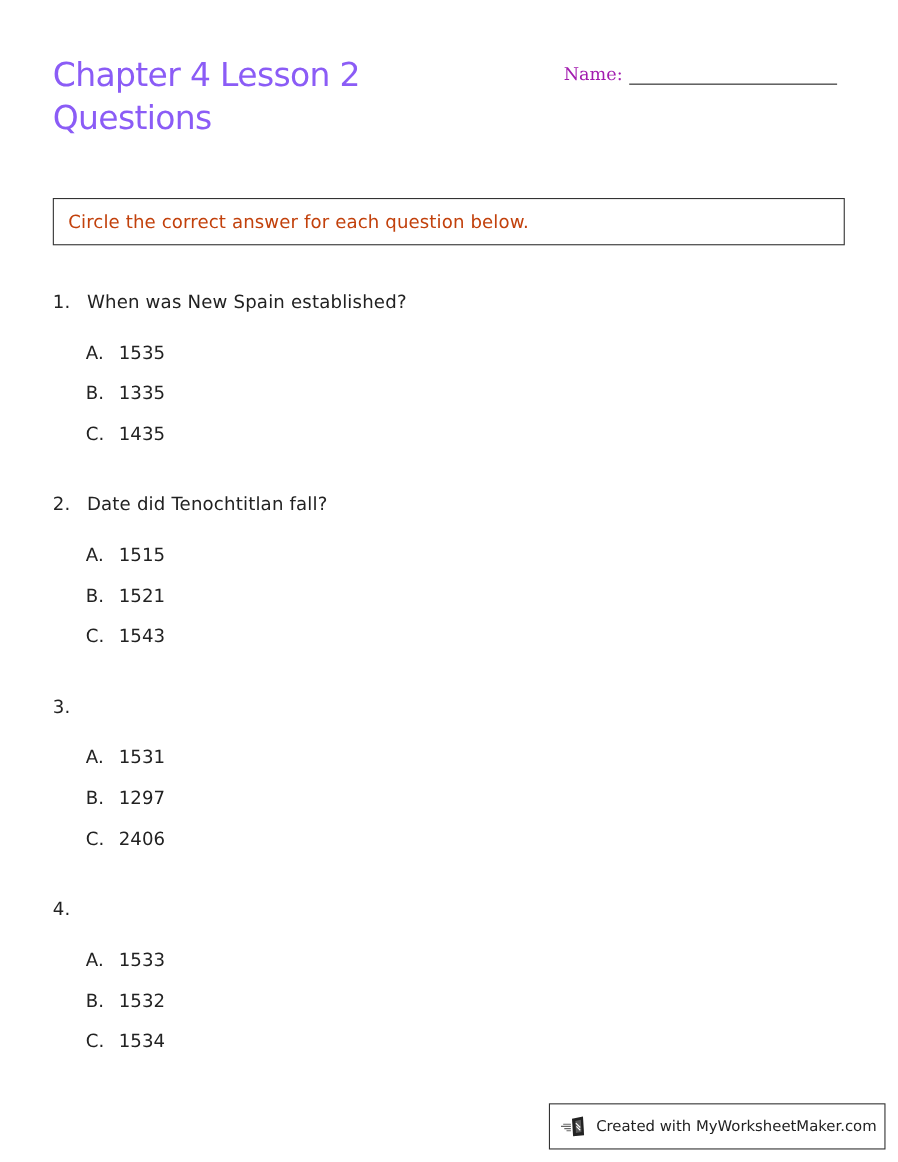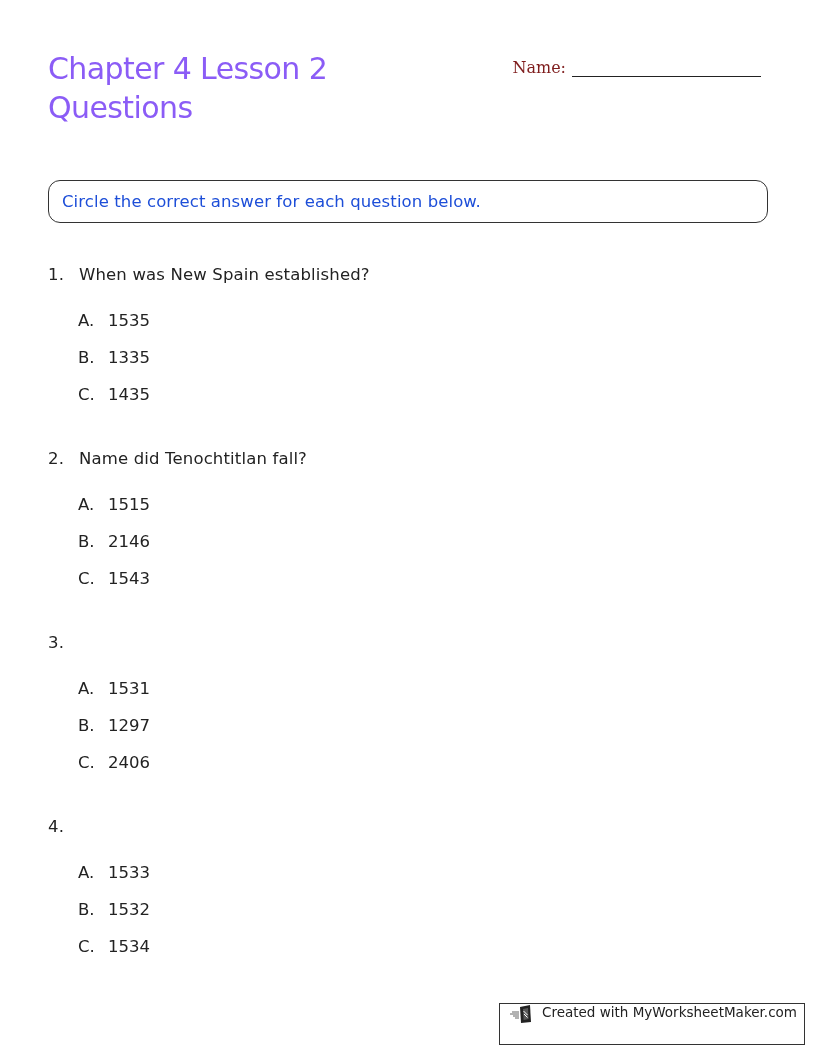--- a/index.html
+++ b/index.html
@@ -38,44 +38,44 @@
       display: flex;
       align-items: flex-end;
       height: 25px;
       margin-bottom: 12px;
     }
     .field-label {
       width: 72px;
       text-align: right;
       font-family: "DejaVu Serif", serif;
       font-size: 16px;
-      color: #7f1d1d;
+      color: #a21caf;
       padding-right: 6px;
       box-sizing: border-box;
     }
     .field-line {
       width: 189px;
       border-bottom: 1.3px solid #222;
       height: 24px;
     }
     .instructions {
       position: absolute;
       left: 48px;
       top: 180px;
       width: 720px;
       height: 43px;
       box-sizing: border-box;
       border: 1.2px solid #333;
-      border-radius: 12px;
+      border-radius: 0;
       padding: 0 13px;
       display: flex;
       align-items: center;
       font-size: 16.5px;
       letter-spacing: 0.1px;
-      color: #1d4ed8;
+      color: #c2410c;
     }
     .questions {
       position: absolute;
       left: 48px;
       top: 262px;
       width: 720px;
     }
     .question {
       height: 184px;
     }
@@ -100,21 +100,21 @@
     .choice-letter { width: 30px; }
     .footer {
       position: absolute;
       left: 499px;
       top: 1003px;
       width: 306px;
       height: 42px;
       box-sizing: border-box;
       border: 1.2px solid #333;
       display: flex;
-      align-items: flex-start;
+      align-items: center;
       padding-left: 10px;
       font-size: 13.5px;
       color: #222;
     }
     .footer-icon {
       width: 26px;
       height: 20px;
       margin-right: 6px;
       display: inline-block;
     }
@@ -157,30 +157,30 @@
       <div class="choice">
         <span class="choice-letter">C.</span>
         <span>1435</span>
       </div>
     </div>
   </div>
 
   <div class="question">
     <div class="q-row">
       <span class="q-num">2.</span>
-      <span>Name did Tenochtitlan fall?</span>
+      <span>Date did Tenochtitlan fall?</span>
     </div>
     <div class="choices">
       <div class="choice">
         <span class="choice-letter">A.</span>
         <span>1515</span>
       </div>
       <div class="choice">
         <span class="choice-letter">B.</span>
-        <span>2146</span>
+        <span>1521</span>
       </div>
       <div class="choice">
         <span class="choice-letter">C.</span>
         <span>1543</span>
       </div>
     </div>
   </div>
 
   <div class="question">
     <div class="q-row">

